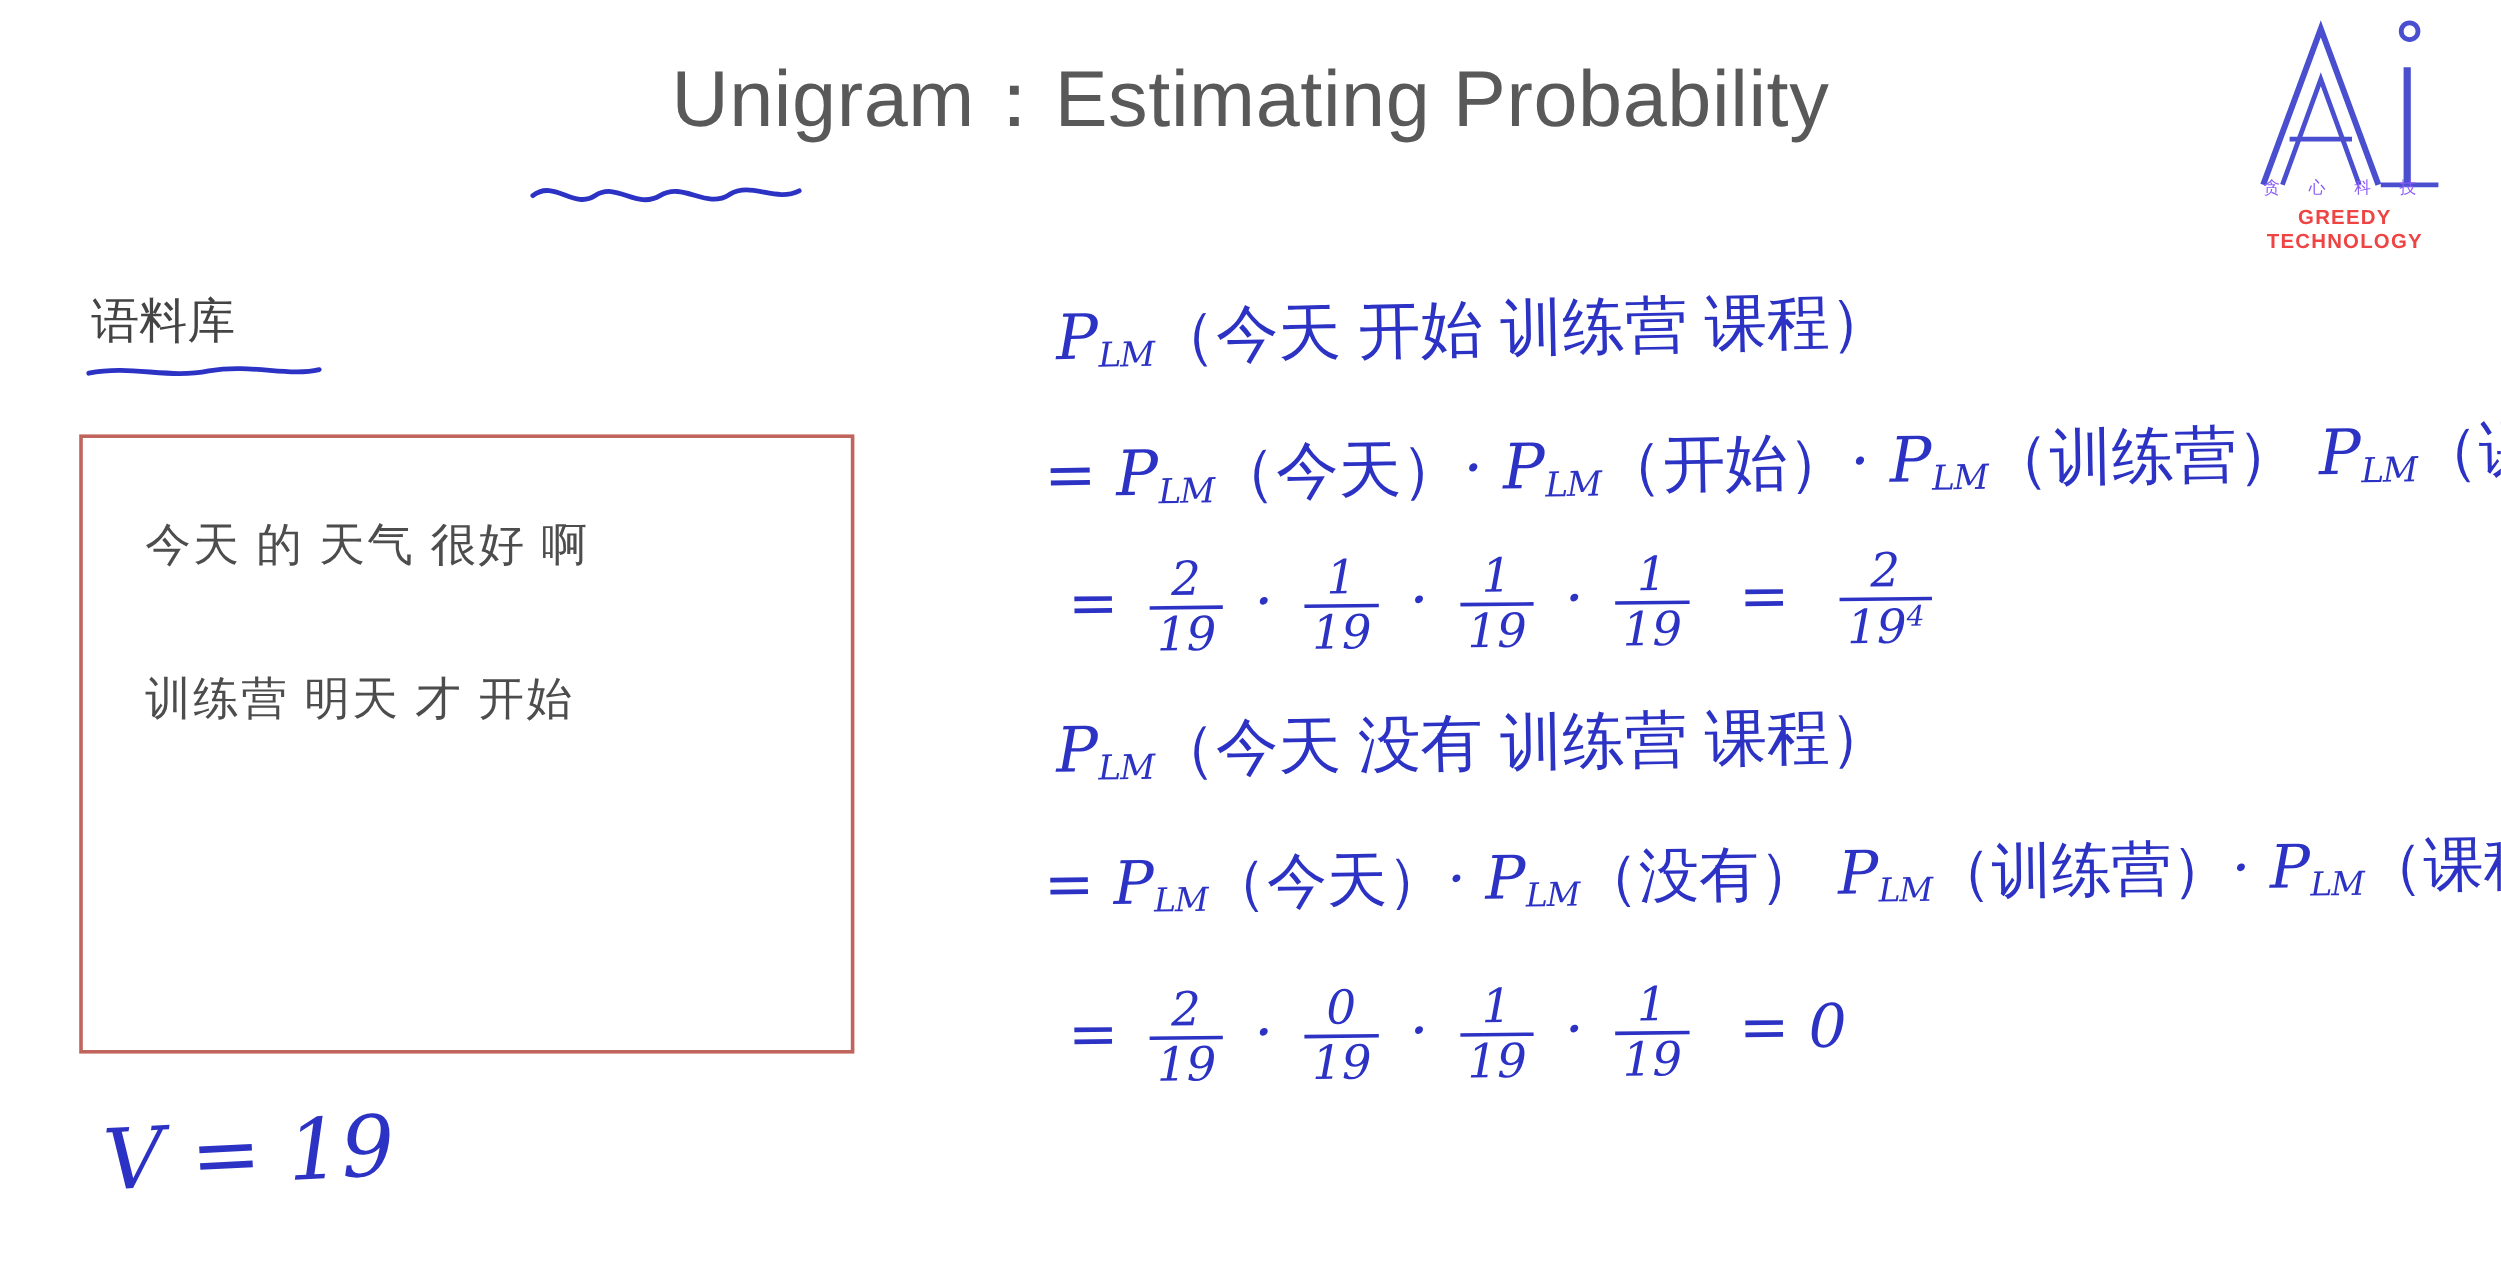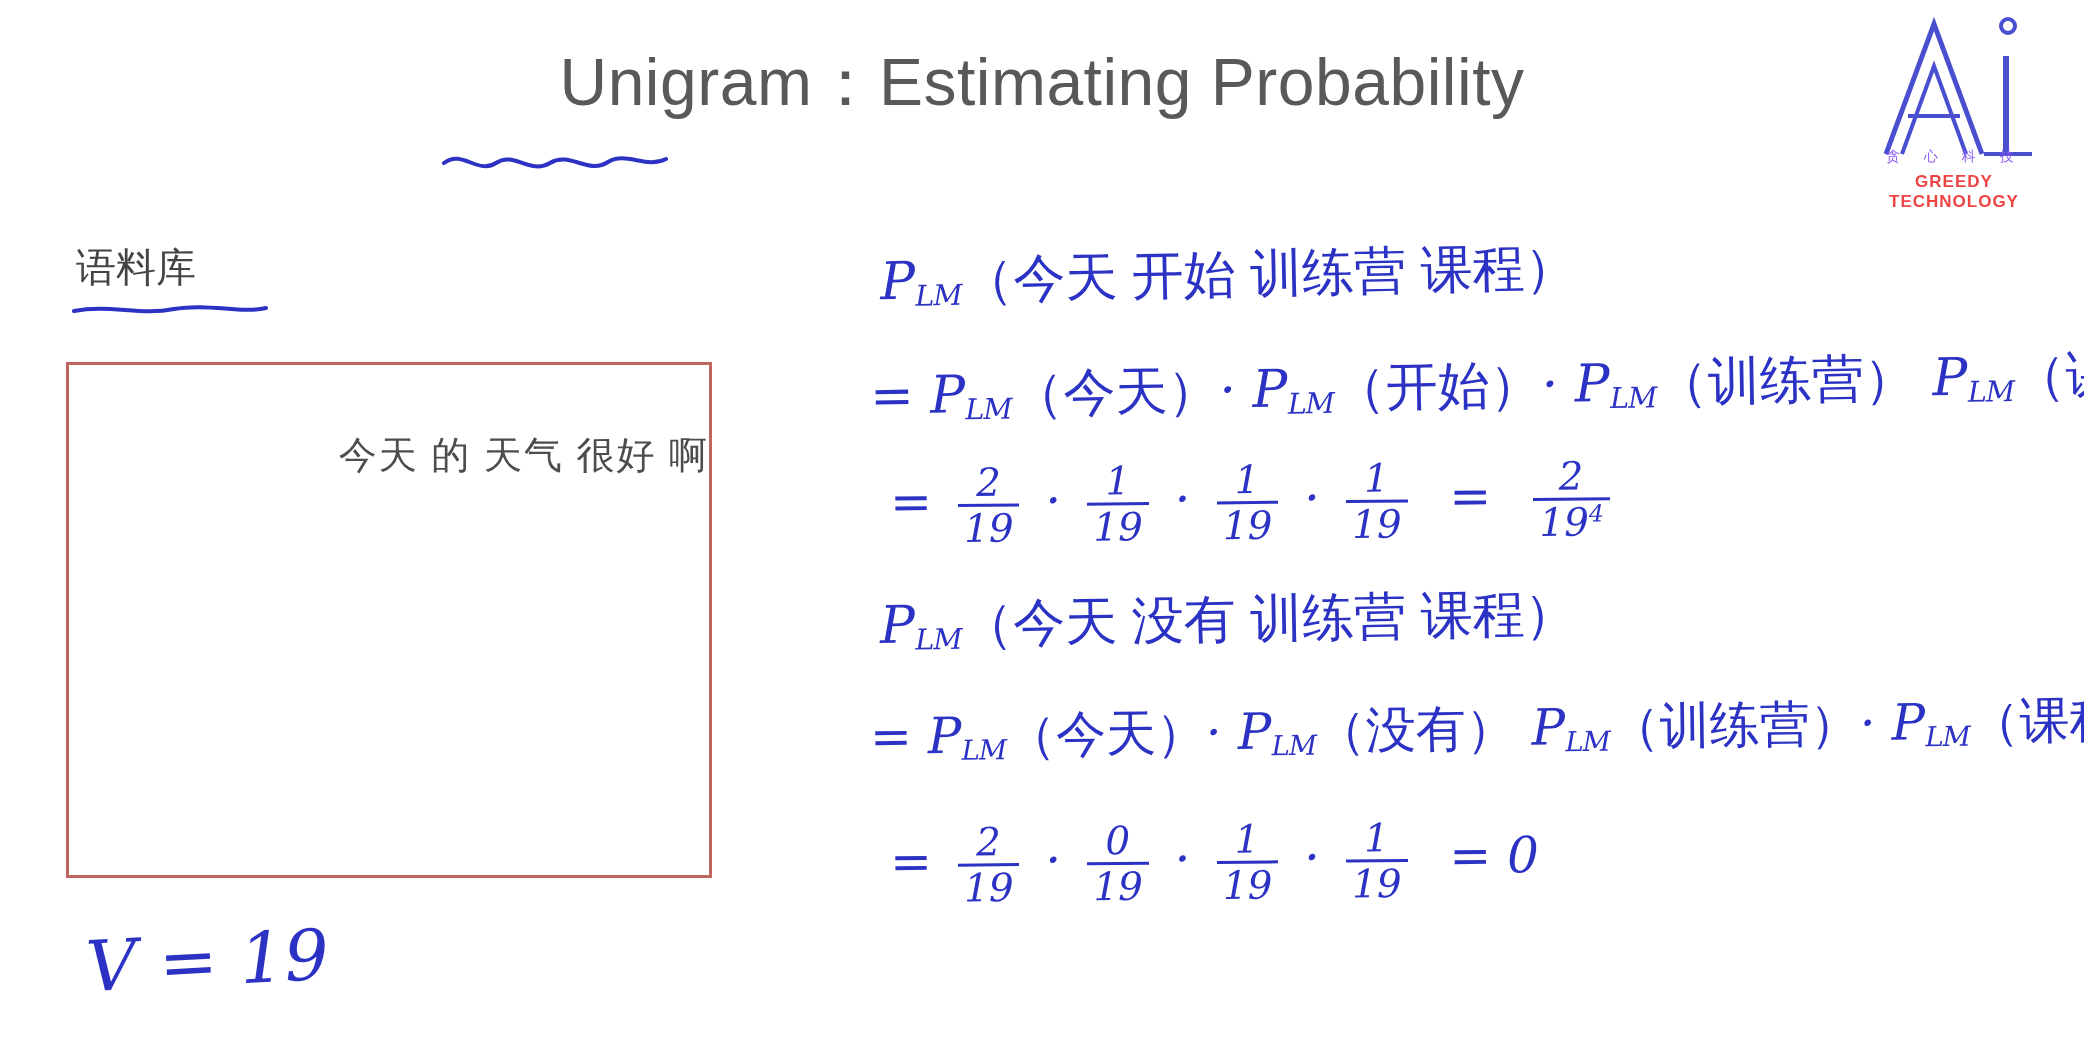--- a/index.html
+++ b/index.html
@@ -85,21 +85,20 @@
   
   #corpus-box {
     position: absolute;
     left: 66px;
     top: 362px;
     width: 646px;
     height: 516px;
     border: 3px solid #c0655d;
     box-sizing: border-box;
     padding: 26px 0 0 0;
-    text-align: right;
   }
   .corpus-line {
     font-size: 38px;
     color: #4d4d4d;
     padding: 0 0 0 52px;
     line-height: 128px;
     letter-spacing: 2px;
     white-space: nowrap;
   }
 
@@ -194,20 +193,21 @@
 <div id="logo-cn">贪 心 科 技</div>
 <div id="logo-en">GREEDY TECHNOLOGY</div>
 
 <div id="corpus-heading">语料库</div>
 <svg id="corpus-heading-underline" viewBox="0 0 200 20">
   <path d="M4,11 C40,4 70,16 104,9 C140,3 170,14 196,8" fill="none" stroke="#2b32c4" stroke-width="4" stroke-linecap="round"></path>
 </svg>
 
 <div id="corpus-box">
   <div class="corpus-line">今天 的 天气 很好 啊</div>
+  <div class="corpus-line">训练营 明天 才 开始</div>
 </div>
 
 <div id="vocab-size">V = 19</div>
 
 <div id="math-panel">
 
   <div class="hw row1">
     <span class="ital">P</span><span class="sub ital">LM</span><span class="hw-cn">（今天 开始 训练营 课程）</span>
   </div>
 

